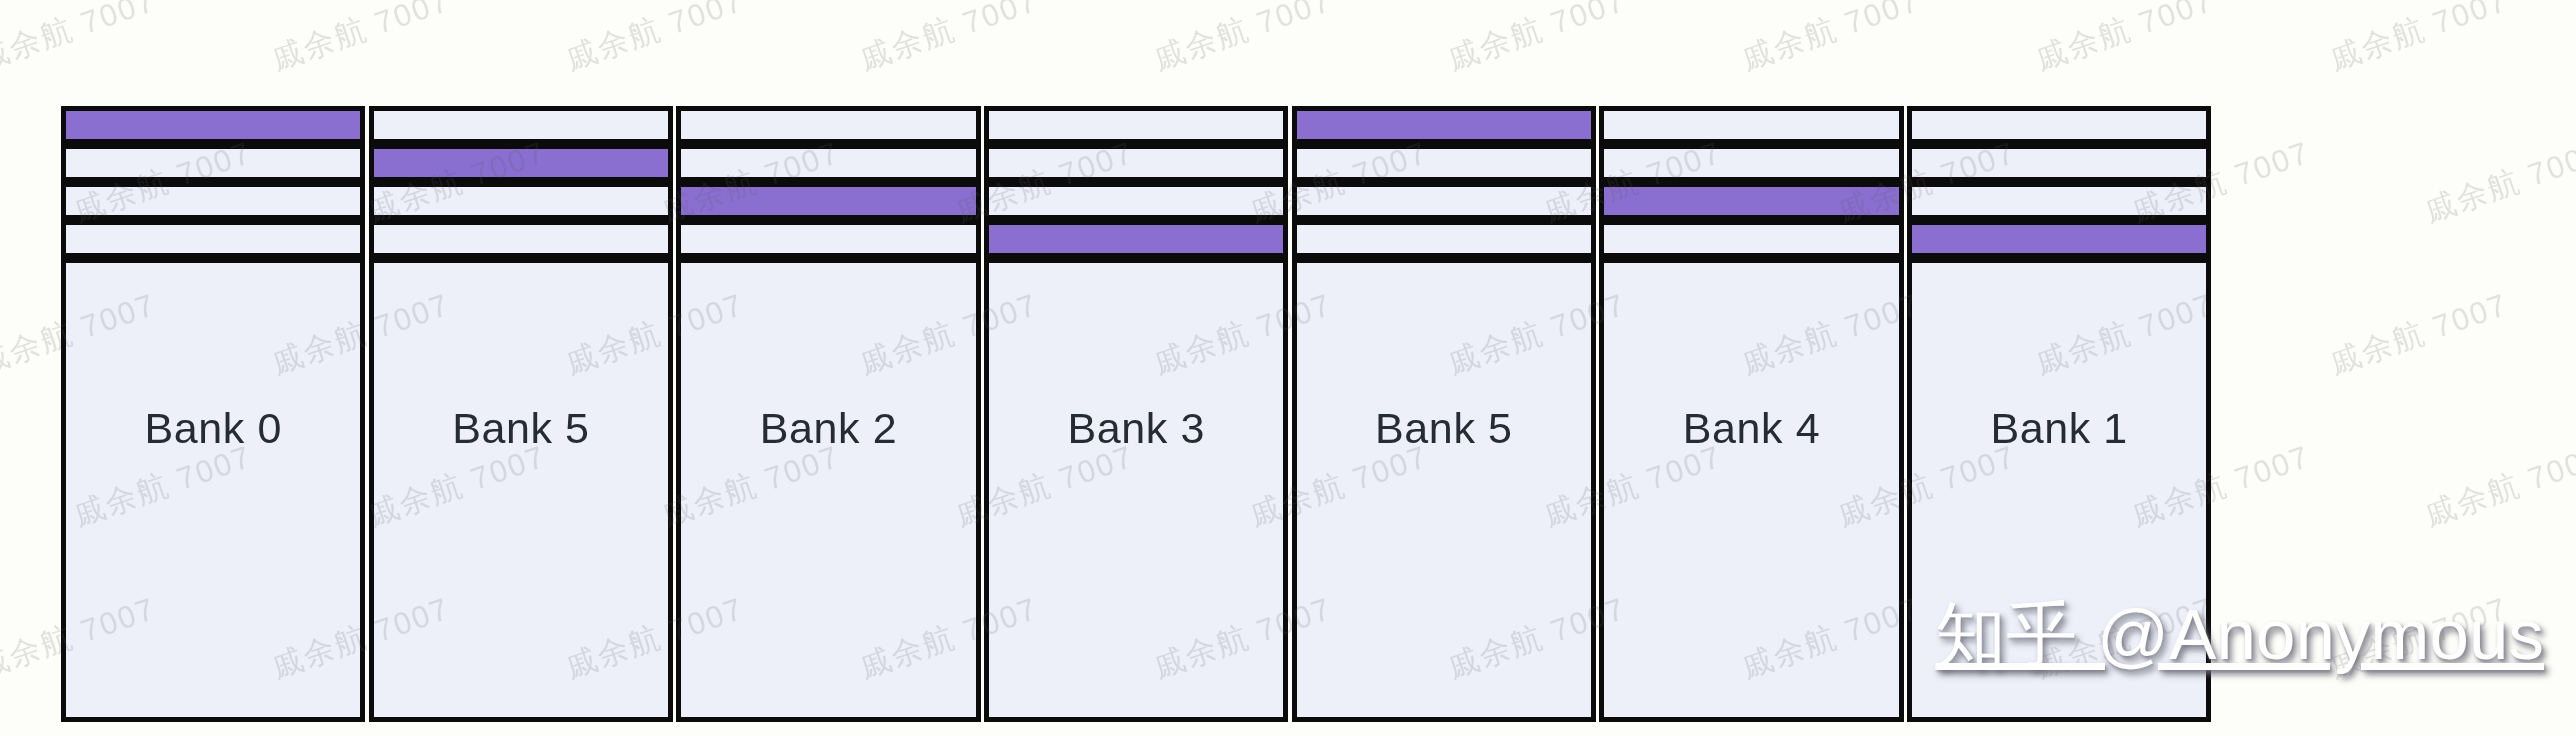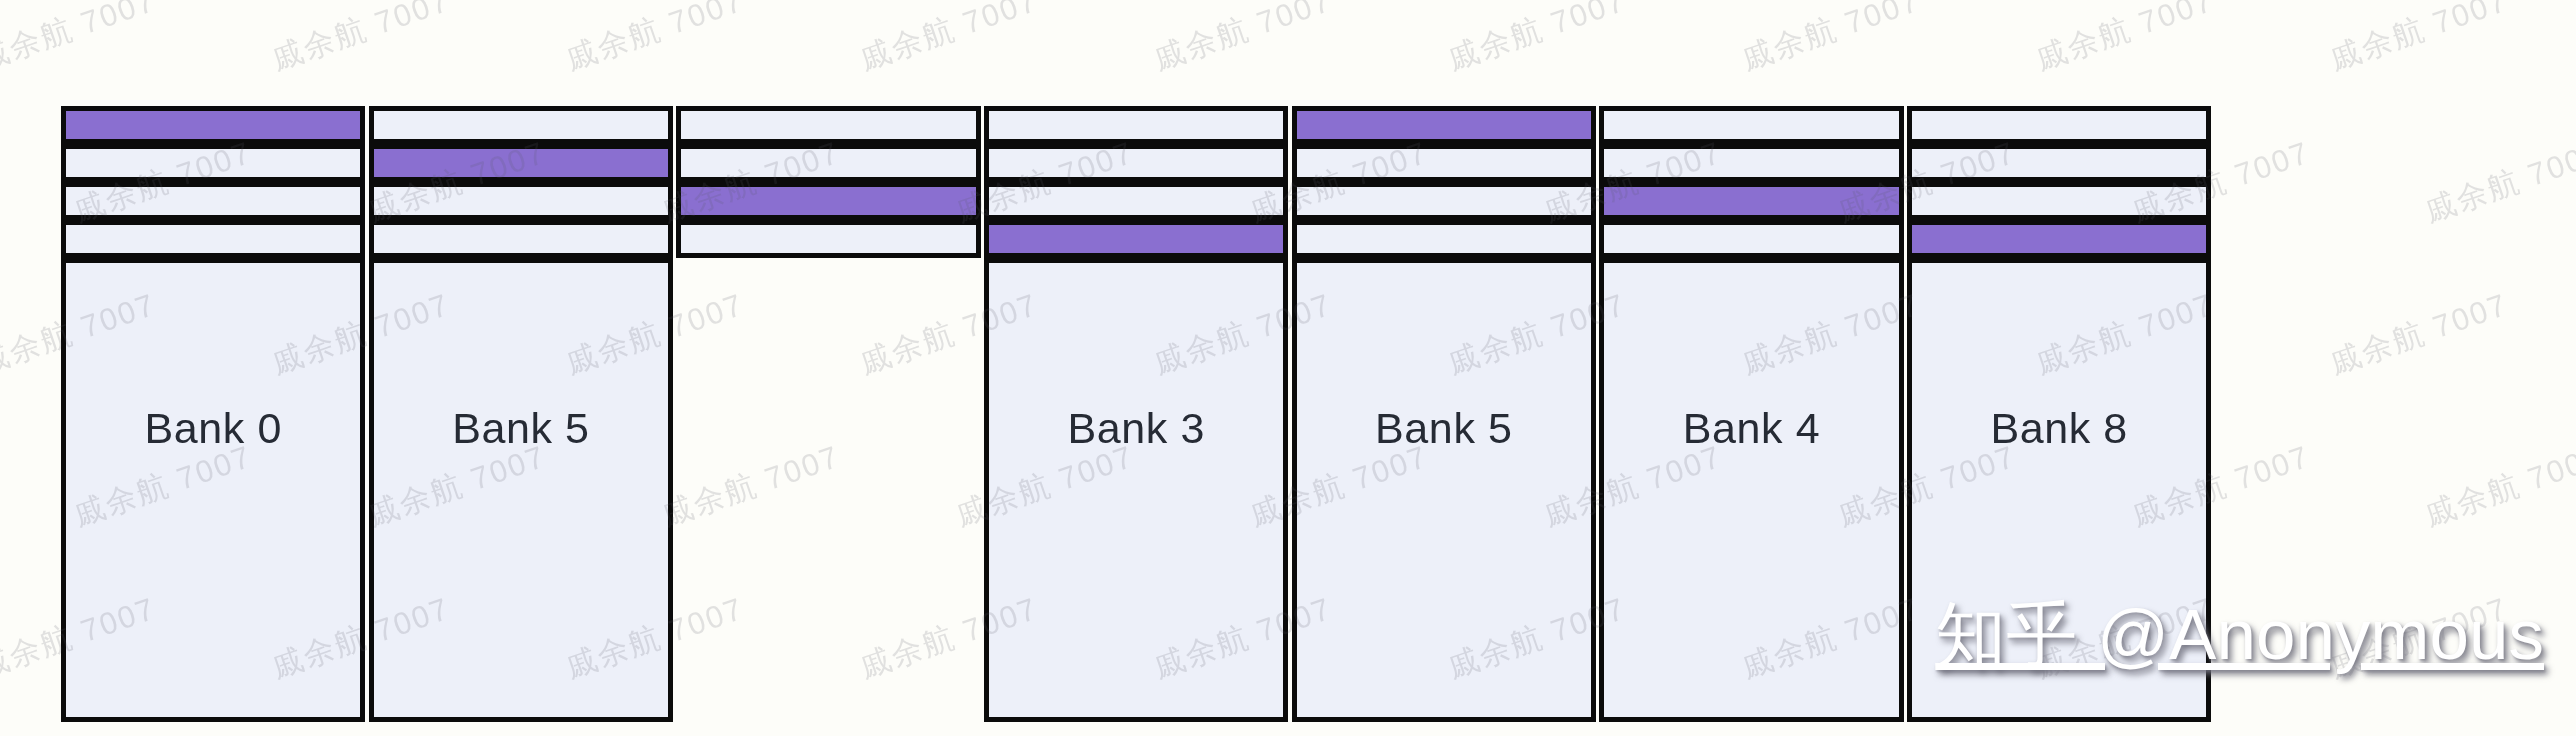--- a/index.html
+++ b/index.html
@@ -130,20 +130,23 @@
     </div>
   </div>
 
   <div class="bank">
     <div class="bank-rows">
           <div class="bank-row"></div>
           <div class="bank-row"></div>
           <div class="bank-row highlight"></div>
           <div class="bank-row"></div>
         </div>
+    <div class="bank-body">
+      <div class="bank-label">Bank 2</div>
+    </div>
   </div>
 
   <div class="bank">
     <div class="bank-rows">
           <div class="bank-row"></div>
           <div class="bank-row"></div>
           <div class="bank-row"></div>
           <div class="bank-row highlight"></div>
         </div>
     <div class="bank-body">
@@ -177,21 +180,21 @@
   </div>
 
   <div class="bank">
     <div class="bank-rows">
           <div class="bank-row"></div>
           <div class="bank-row"></div>
           <div class="bank-row"></div>
           <div class="bank-row highlight"></div>
         </div>
     <div class="bank-body">
-      <div class="bank-label">Bank 8</div>
+      <div class="bank-label">Bank 1</div>
     </div>
   </div>
 </div>
 
   <div class="watermark-layer">
       <span class="wm" style="left: -25.6px; top: 9px;">戚余航 7007</span>
       <span class="wm" style="left: 268px; top: 9px;">戚余航 7007</span>
       <span class="wm" style="left: 562px; top: 9px;">戚余航 7007</span>
       <span class="wm" style="left: 856px; top: 9px;">戚余航 7007</span>
       <span class="wm" style="left: 1150px; top: 9px;">戚余航 7007</span>

